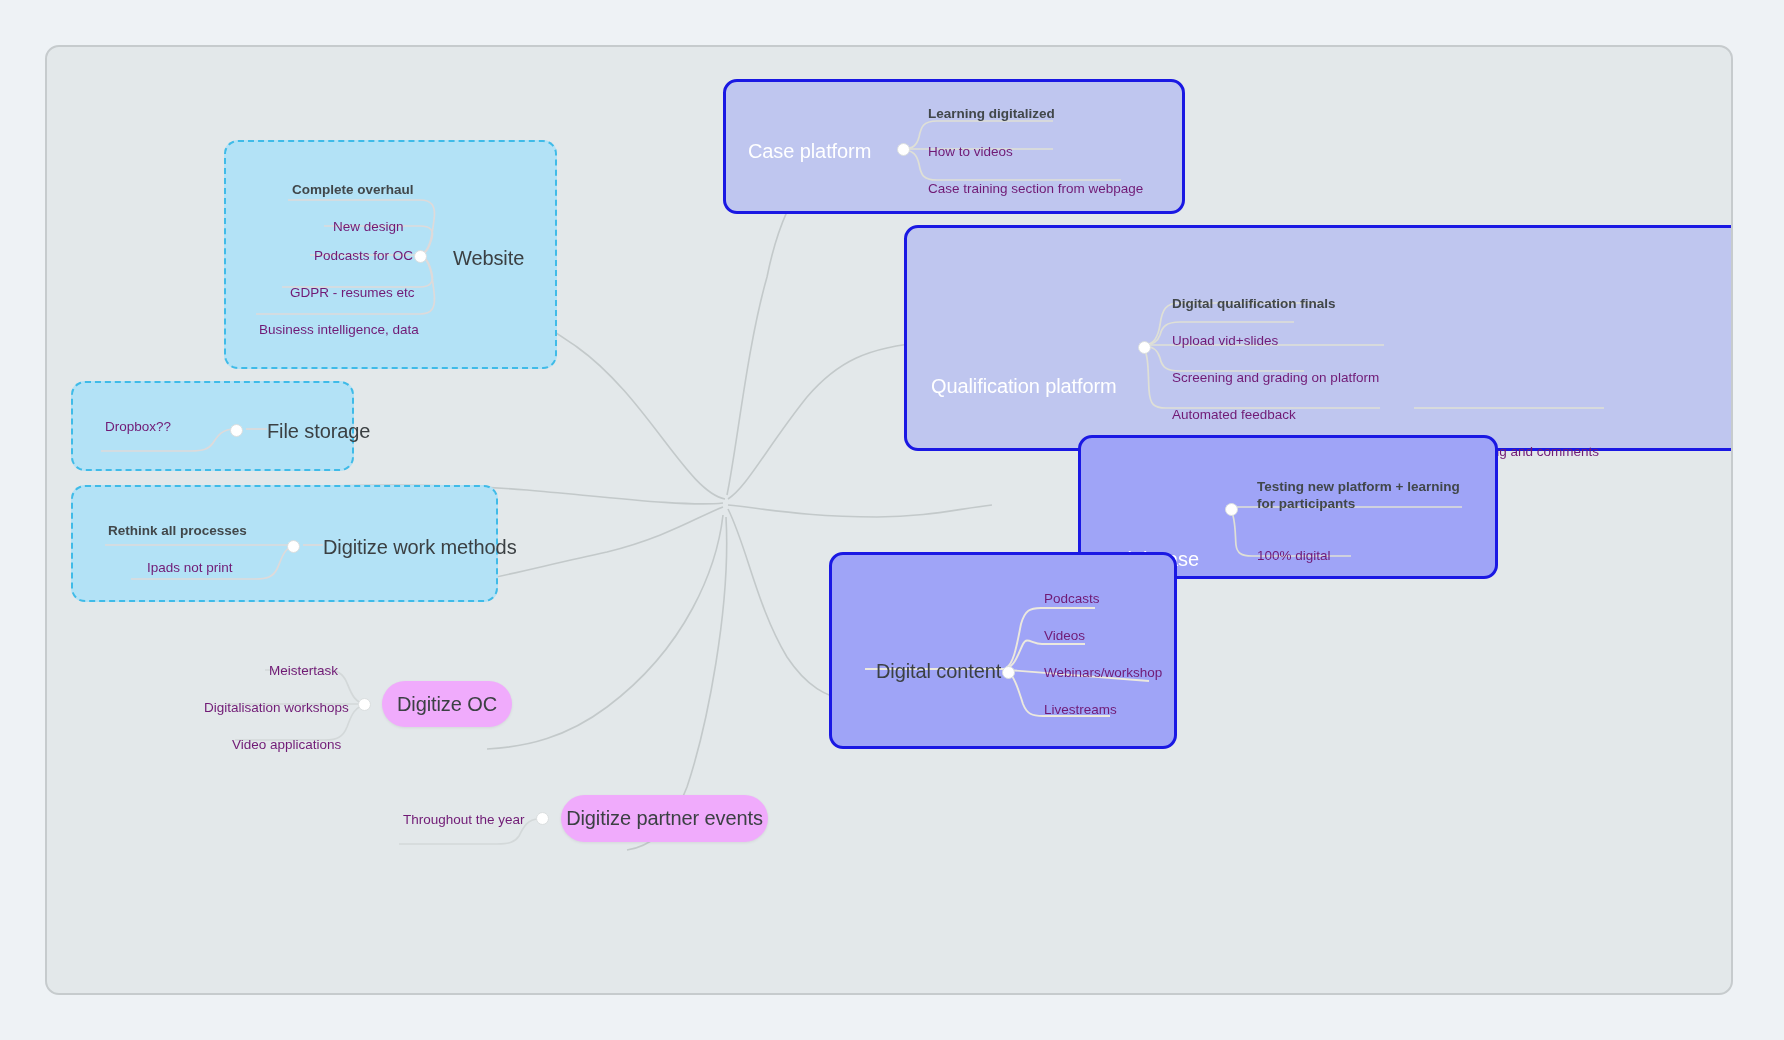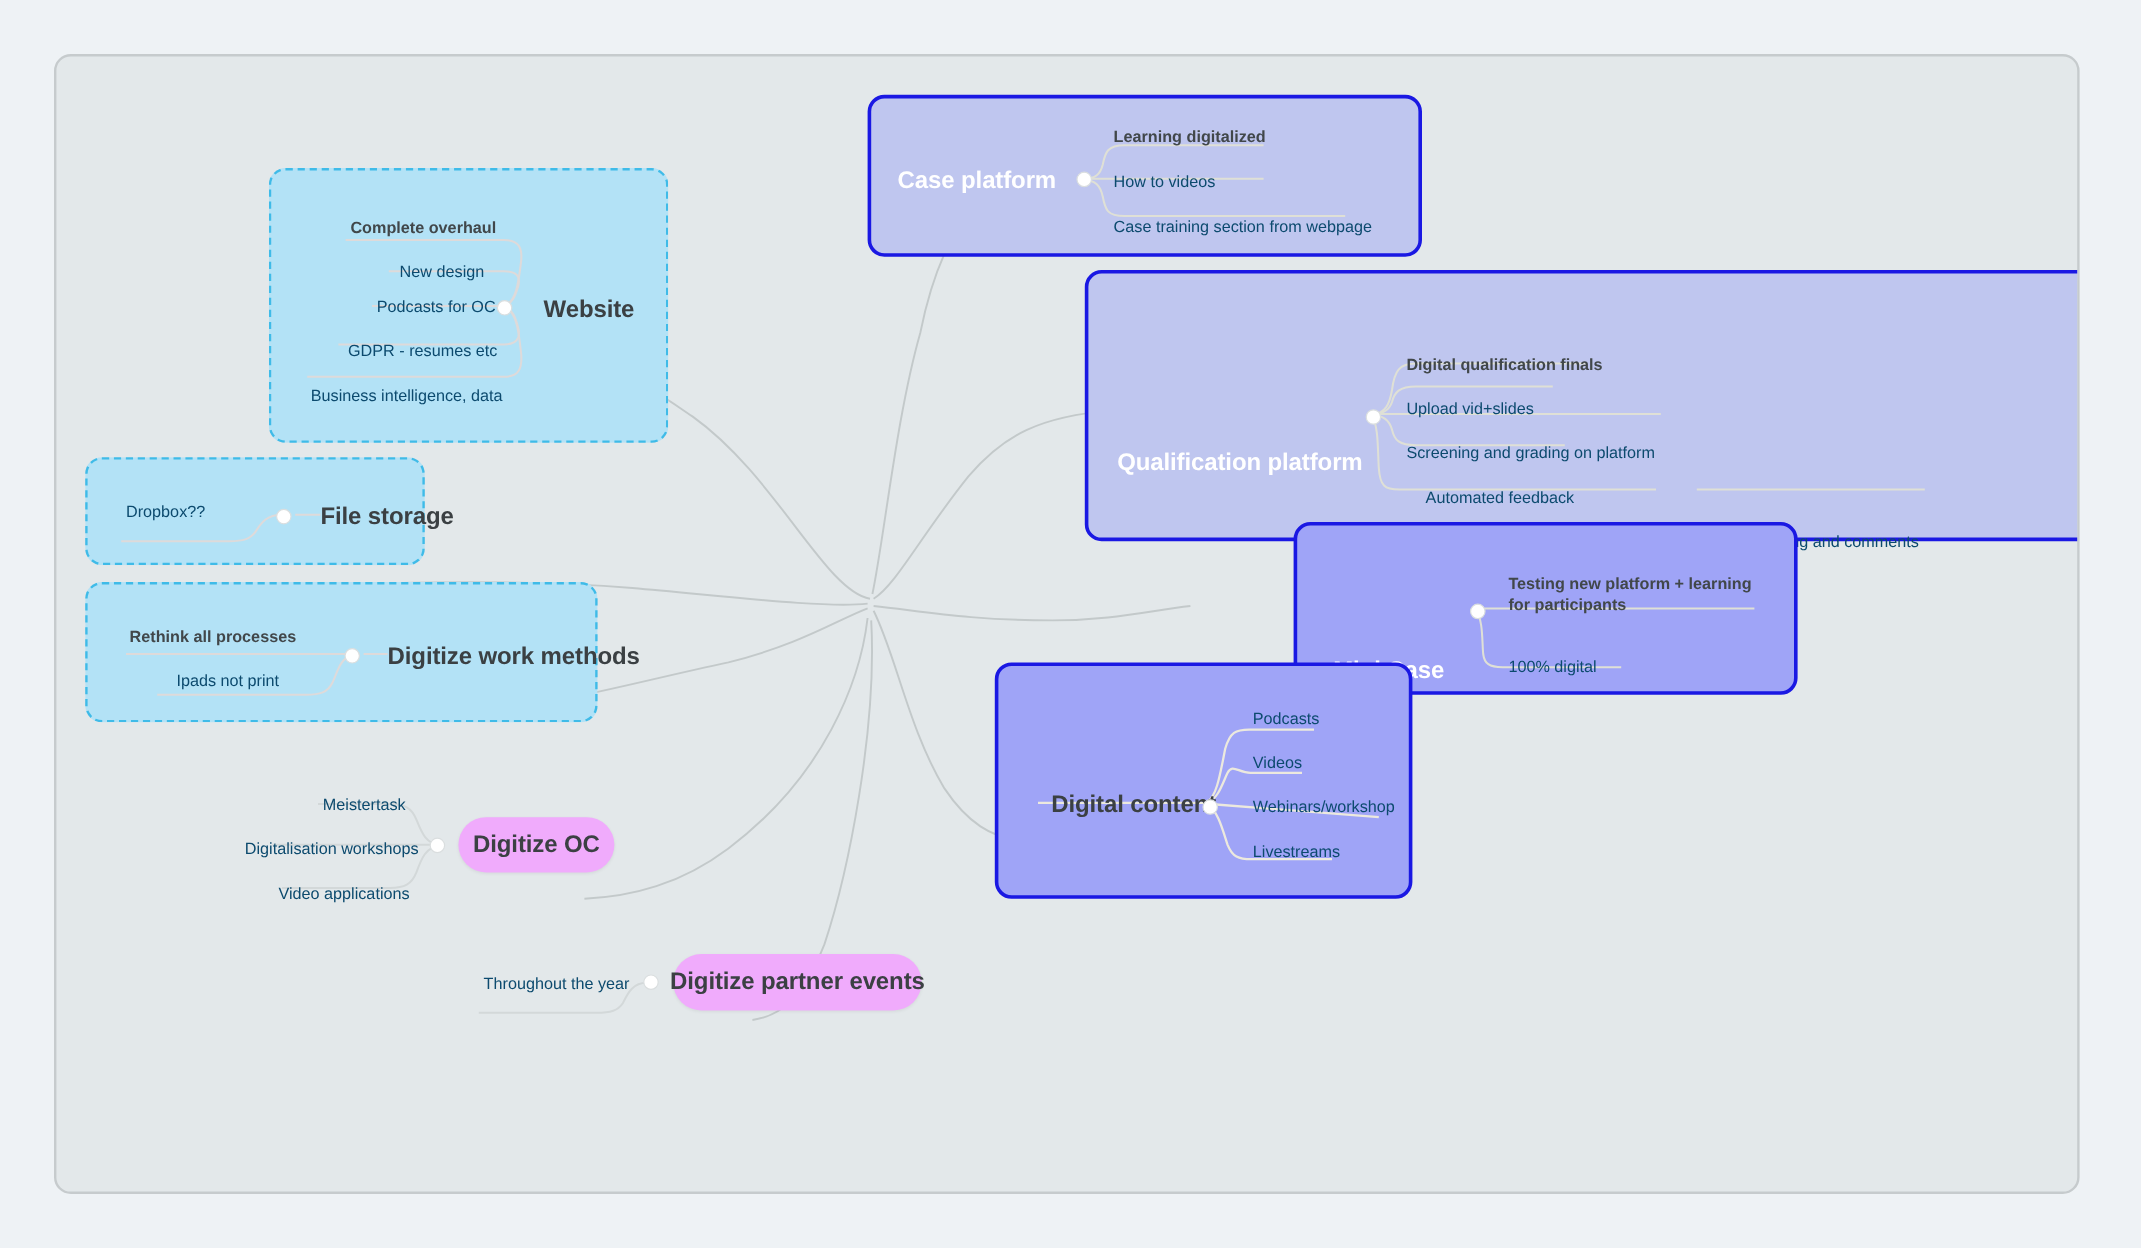--- a/index.html
+++ b/index.html
@@ -70,40 +70,40 @@
     display: flex;
     align-items: center;
     justify-content: center;
     box-shadow: 0 1px 3px rgba(0,0,0,0.07);
   }
 
   
   .node-title {
     position: absolute;
     font-size: 20px;
-    font-weight: bold;
+    font-weight: normal;
     color: #3b4043;
     white-space: nowrap;
     letter-spacing: -0.1px;
   }
   .node-title.light { color: #ffffff; }
 
   .root-title {
     position: absolute;
     font-size: 25px;
     font-weight: 400;
     color: #f6fafc;
     white-space: nowrap;
     letter-spacing: 0.1px;
   }
 
   .leaf {
     position: absolute;
     font-size: 13.5px;
-    color: #0c4a6e;
+    color: #701a75;
     white-space: nowrap;
   }
   .leaf.bold {
     font-weight: bold;
     color: #41474a;
   }
   .leaf.wrap { white-space: normal; line-height: 1.28; }
 
   
   .dot {
@@ -169,21 +169,21 @@
           <path d="M 240 121 C 250 121 254 126 256 133 C 258 142 262 146 276 146 L 400 146"></path>
           <path d="M 239 121 C 245 130 244 150 245 165 C 246 180 250 183 262 183 L 476 183"></path>
           <path d="M 510 183 L 700 183"></path>
         </g>
       </svg>
       <div class="node-title light" style="left:24px; top:147px;">Qualification platform</div>
       <div class="dot" style="left:231px; top:113px;"></div>
       <div class="leaf bold" style="left:265px; top:68px;">Digital qualification finals</div>
       <div class="leaf" style="left:265px; top:105px;">Upload vid+slides</div>
       <div class="leaf" style="left:265px; top:142px;">Screening and grading on platform</div>
-      <div class="leaf" style="left:265px; top:179px;margin-left:16px;">Automated feedback</div>
+      <div class="leaf" style="left:265px; top:179px;">Automated feedback</div>
       <div class="leaf" style="left:265px; top:216px;">Top 5/10 presentations online for peers</div>
       <div class="leaf" style="left:524px; top:216px;">peer grading and comments</div>
       <div class="dot" style="left:499px; top:236px;"></div>
     </div>
 
     <div class="group peri-dark" style="left:1031px; top:388px; width:420px; height:144px;">
       <svg width="420" height="144" style="position:absolute;left:-3px;top:-3px;">
         <g fill="none" stroke="#dfe0d6" stroke-width="1.7">
           <path d="M 153 72 L 384 72"></path>
           <path d="M 152 73 C 158 82 157 100 158 110 C 159 118 163 121 174 121 L 273 121"></path>

